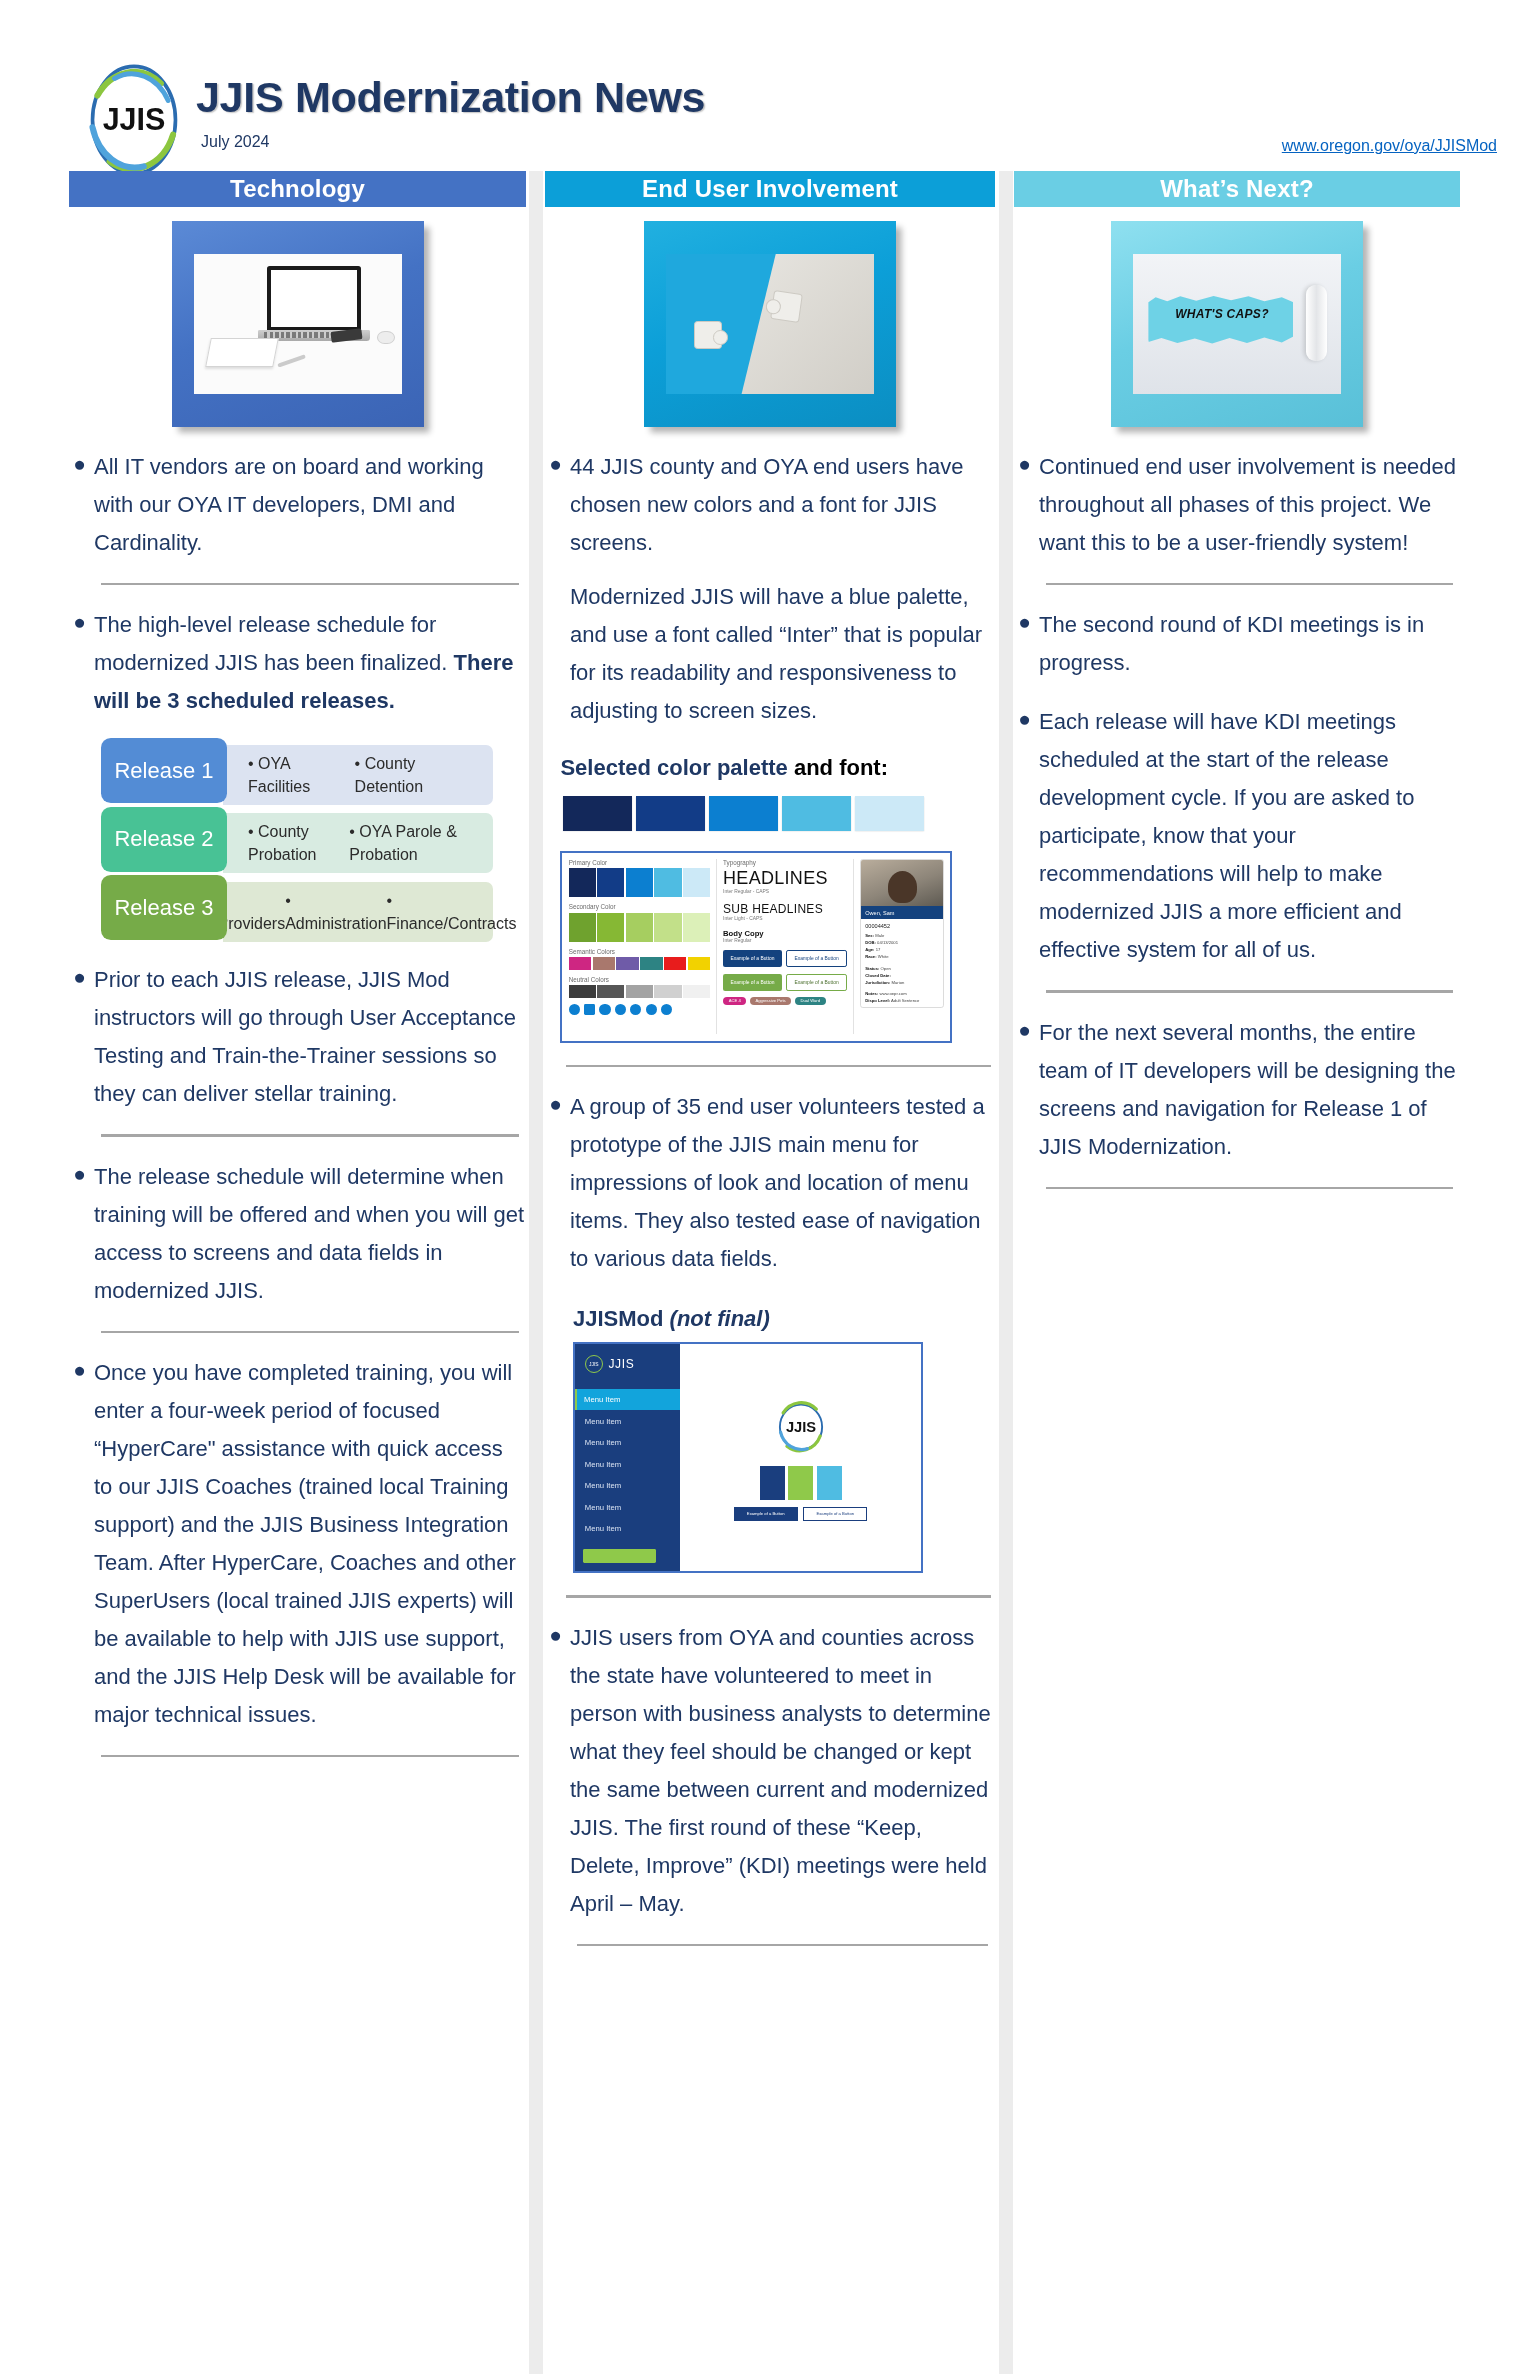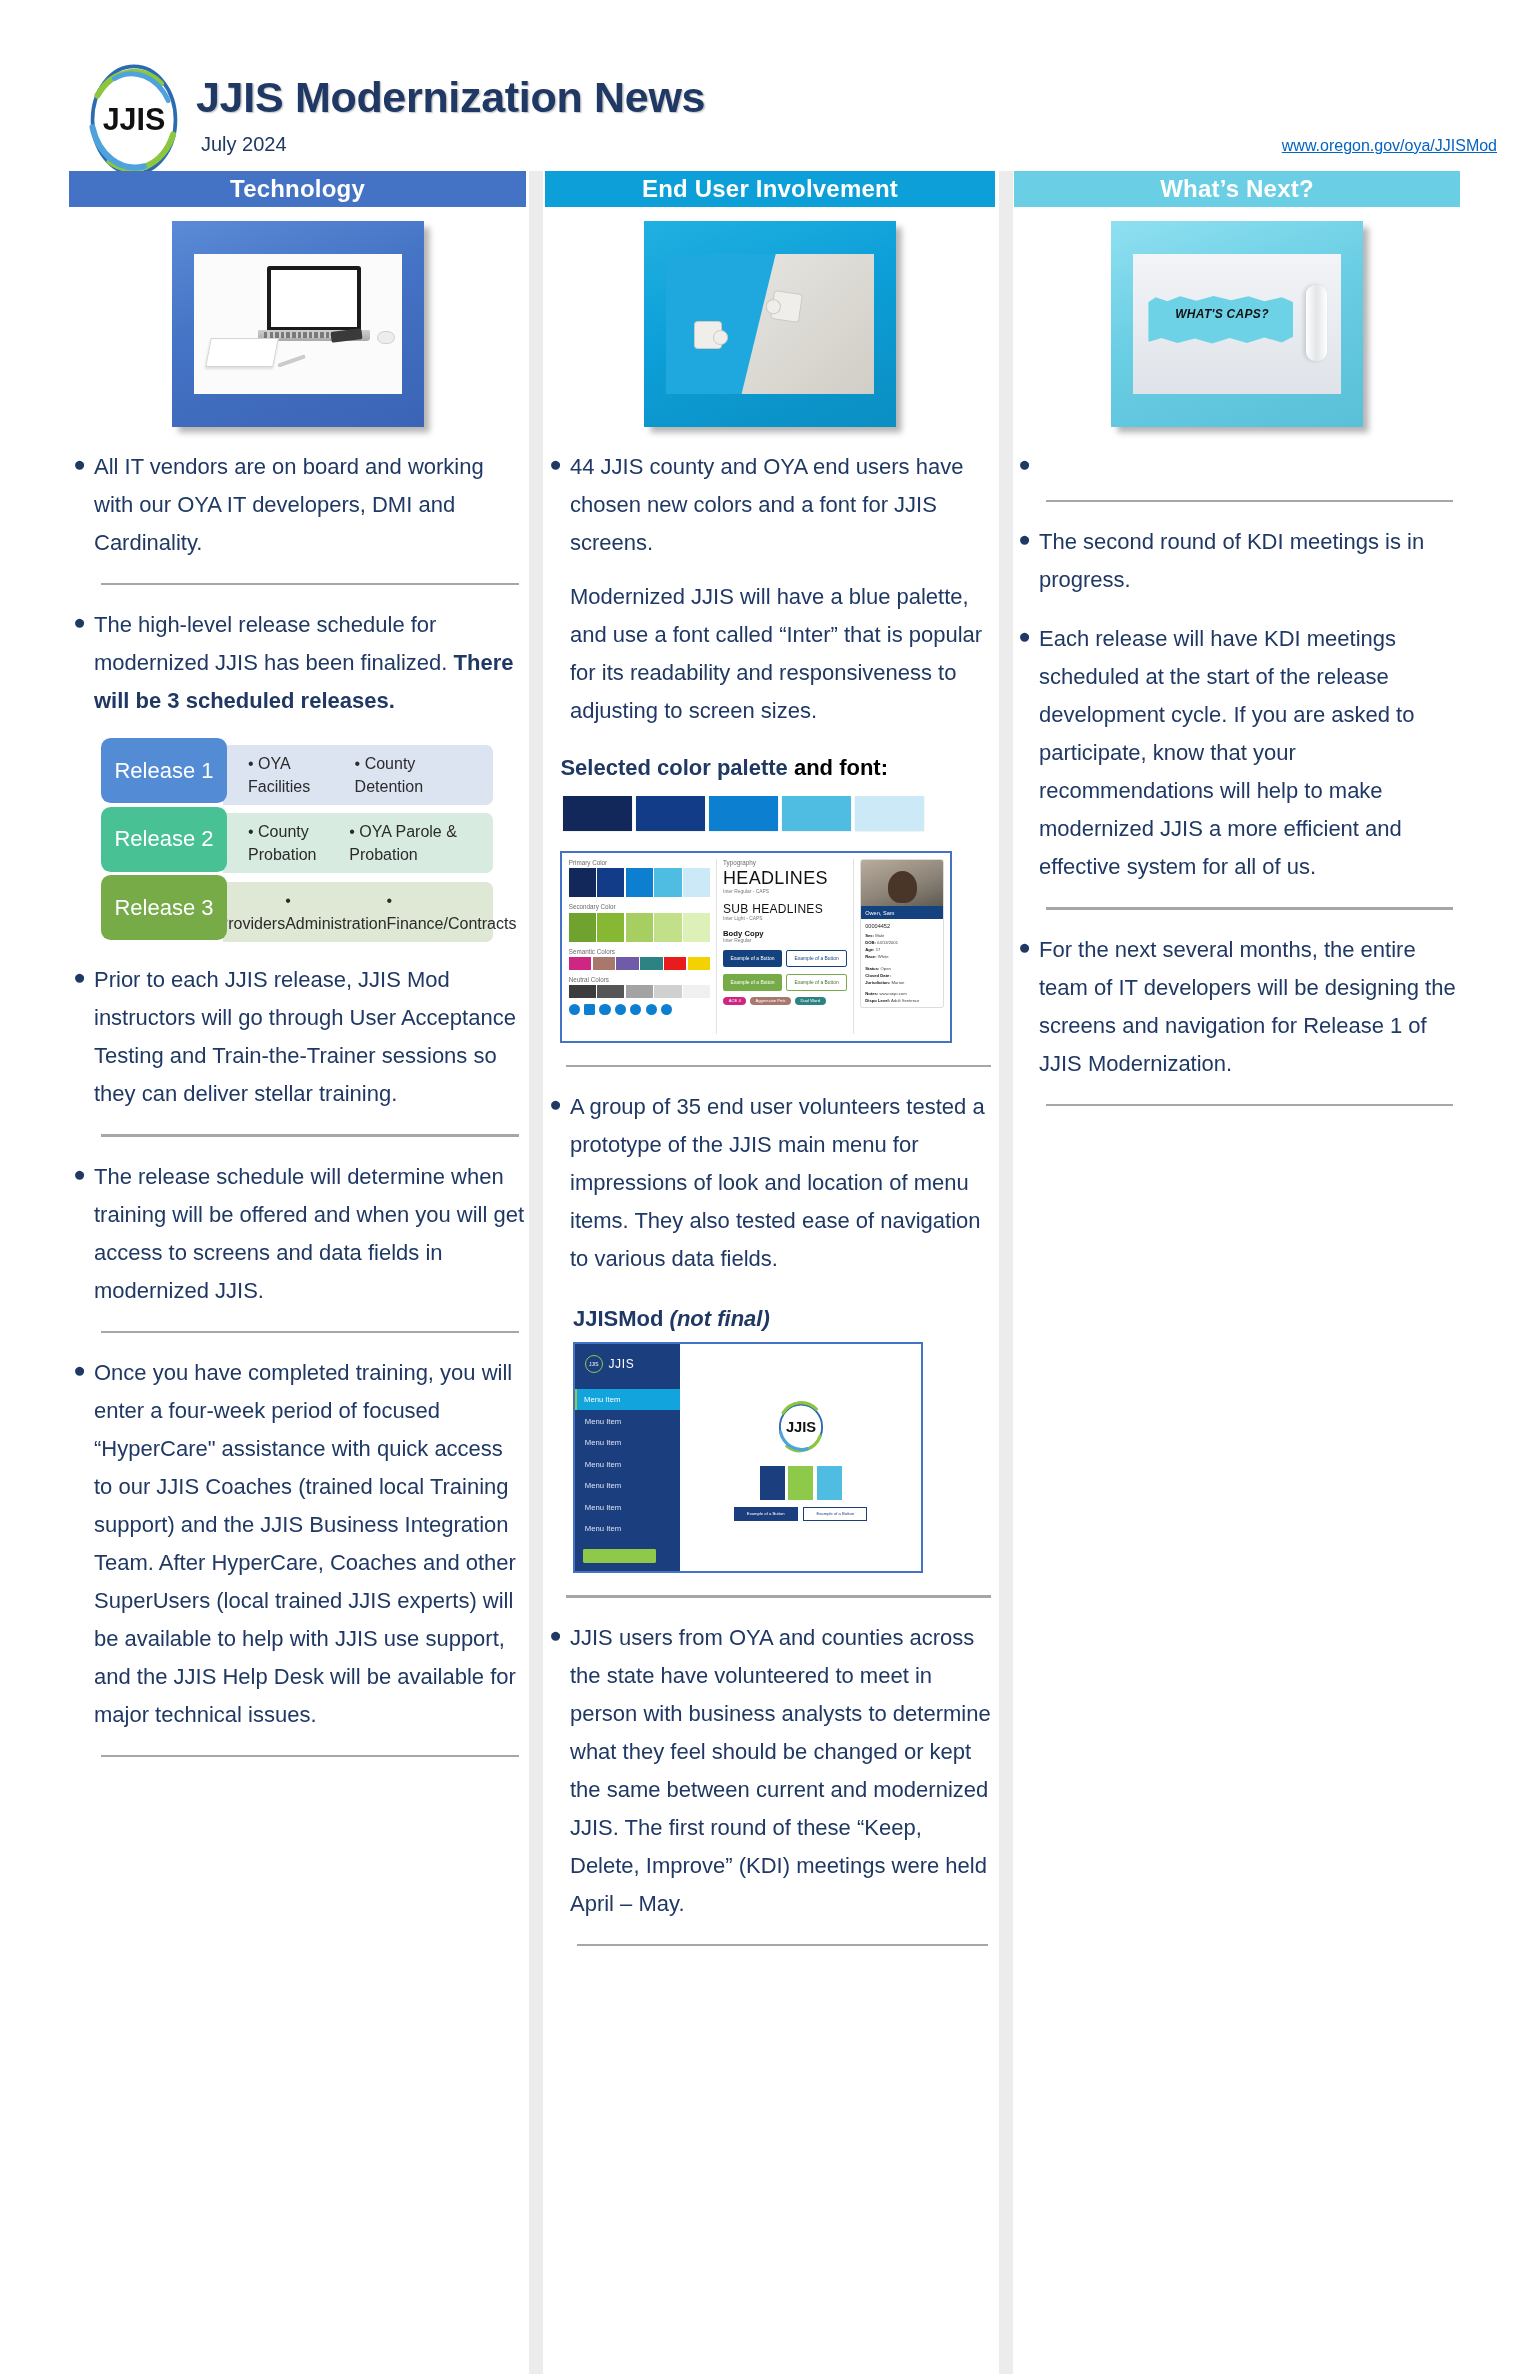--- a/index.html
+++ b/index.html
@@ -15,21 +15,21 @@
   .logo-wrap { position: absolute; left: 73px; top: 59px; width: 122px; height: 122px; }
   .logo-svg { width: 122px; height: 122px; display: block; }
   .title-main {
     position: absolute; left: 196px; top: 73px;
     font-size: 43px; font-weight: bold; color: #1F3864;
     letter-spacing: -0.3px;
     text-shadow: 1.4px 1.4px 1.4px rgba(120,120,120,0.45);
   }
   .title-date {
     position: absolute; left: 201px; top: 133px;
-    font-size: 20px; color: #1F3864;
+    font-size: 16px; color: #1F3864;
   }
   .site-url {
     position: absolute; right: 41px; top: 137px;
     font-size: 16px; color: #0563C1; text-decoration: underline;
   }
 
   
   .banner {
     position: absolute; top: 171px; height: 36px;
     color: #ffffff; font-size: 24px; font-weight: bold;
@@ -506,20 +506,21 @@
           <div class="wn-torn"></div>
           <div class="wn-label">WHAT'S CAPS?</div>
           <div class="wn-curl"></div>
         </div>
       </div>
     </div>
 
     <div class="bl">
       <div class="bl-dot">●</div>
       <div class="bl-body">
+        <p>Continued end user involvement is needed throughout all phases of this project. We want this to be a user-friendly system!</p>
       </div>
     </div>
     <div class="hr"></div>
 
     <div class="bl">
       <div class="bl-dot">●</div>
       <div class="bl-body">
           <p>The second round of KDI meetings is in progress.</p>
         </div>
     </div>

